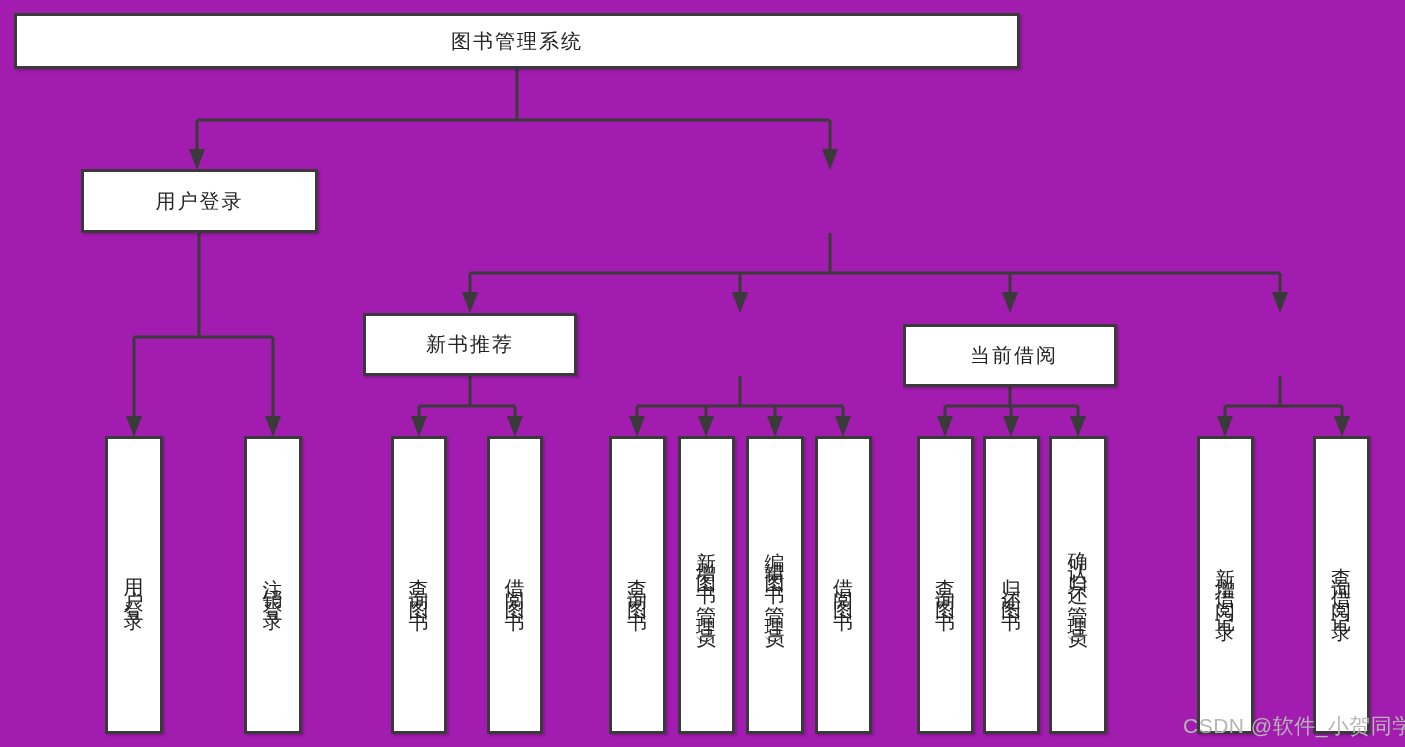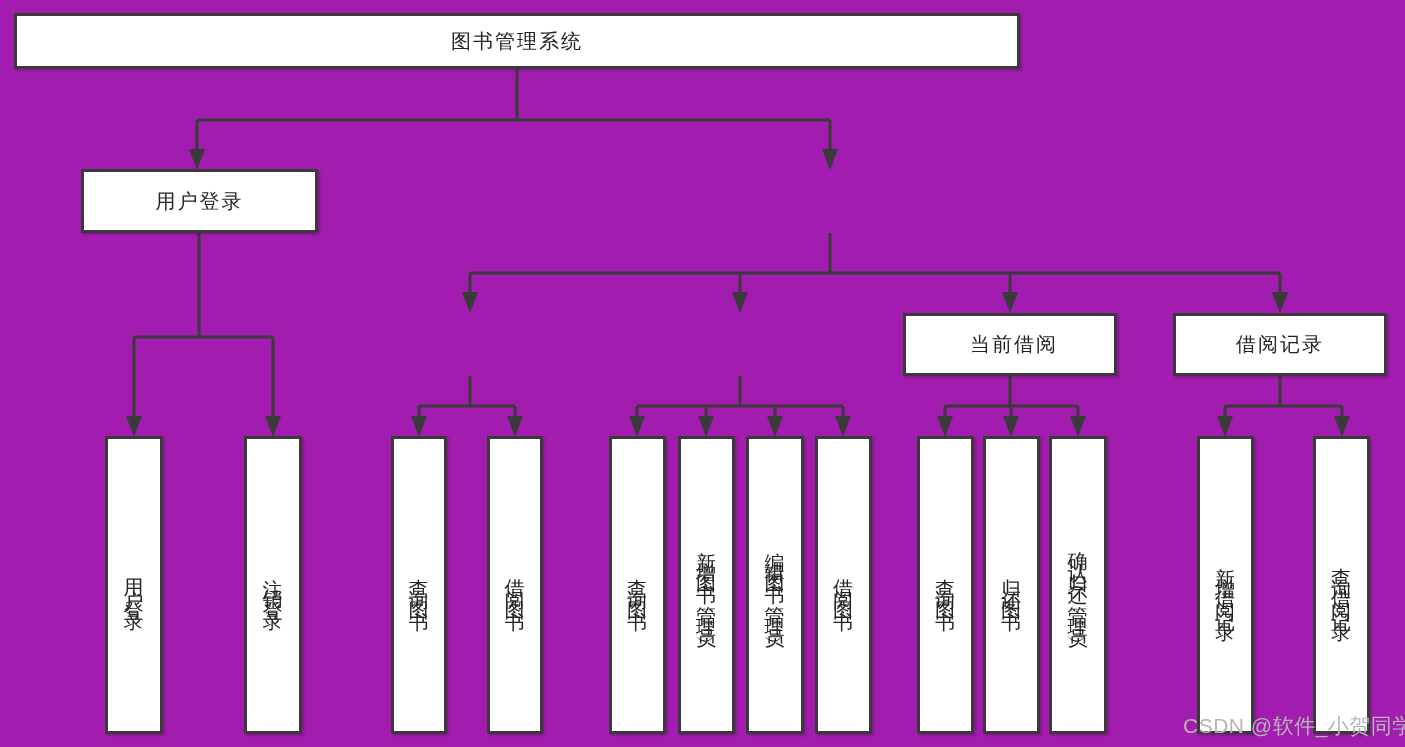--- a/index.html
+++ b/index.html
@@ -78,25 +78,25 @@
   </svg>
 
   <div class="node" style="left:14px; top:13px; width:1006px; height:56px;">
     <span>图书管理系统</span>
   </div>
 
   <div class="node" style="left:81px; top:169px; width:237px; height:64px;">
     <span>用户登录</span>
   </div>
 
-  <div class="node" style="left:903px; top:313px; width:214px; height:63px;padding-left:8px;">
+  <div class="node" style="left:363px; top:313px; width:214px; height:63px;">
+    <span>新书推荐</span>
+  </div>
+  <div class="node" style="left:903px; top:324px; width:214px; height:63px;padding-left:8px;">
     <span>当前借阅</span>
-  </div>
-  <div class="node" style="left:1173px; top:313px; width:214px; height:63px;">
-    <span>借阅记录</span>
   </div>
 
   <div class="node leaf" style="left:105px; top:436px; width:58px; height:298px;">
     <span>用户登录</span>
   </div>
   <div class="node leaf" style="left:244px; top:436px; width:58px; height:298px;">
     <span>注销登录</span>
   </div>
 
   <div class="node leaf" style="left:391px; top:436px; width:56px; height:298px;">

